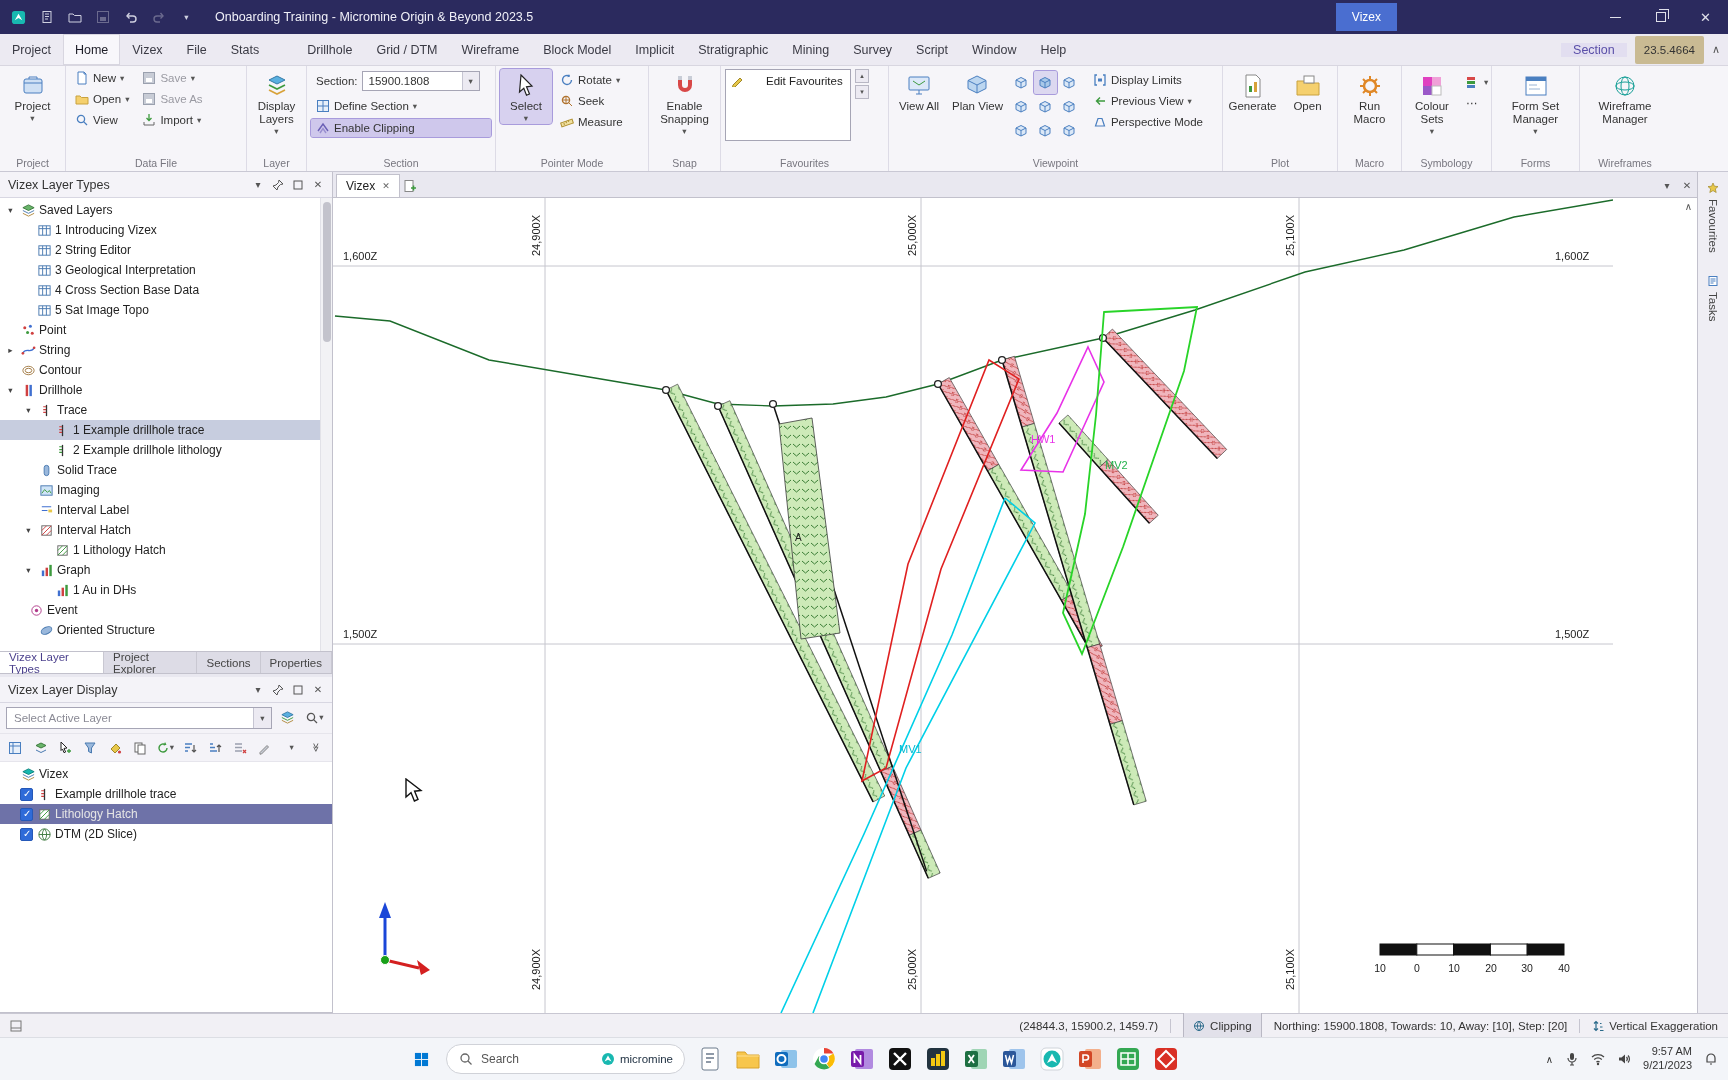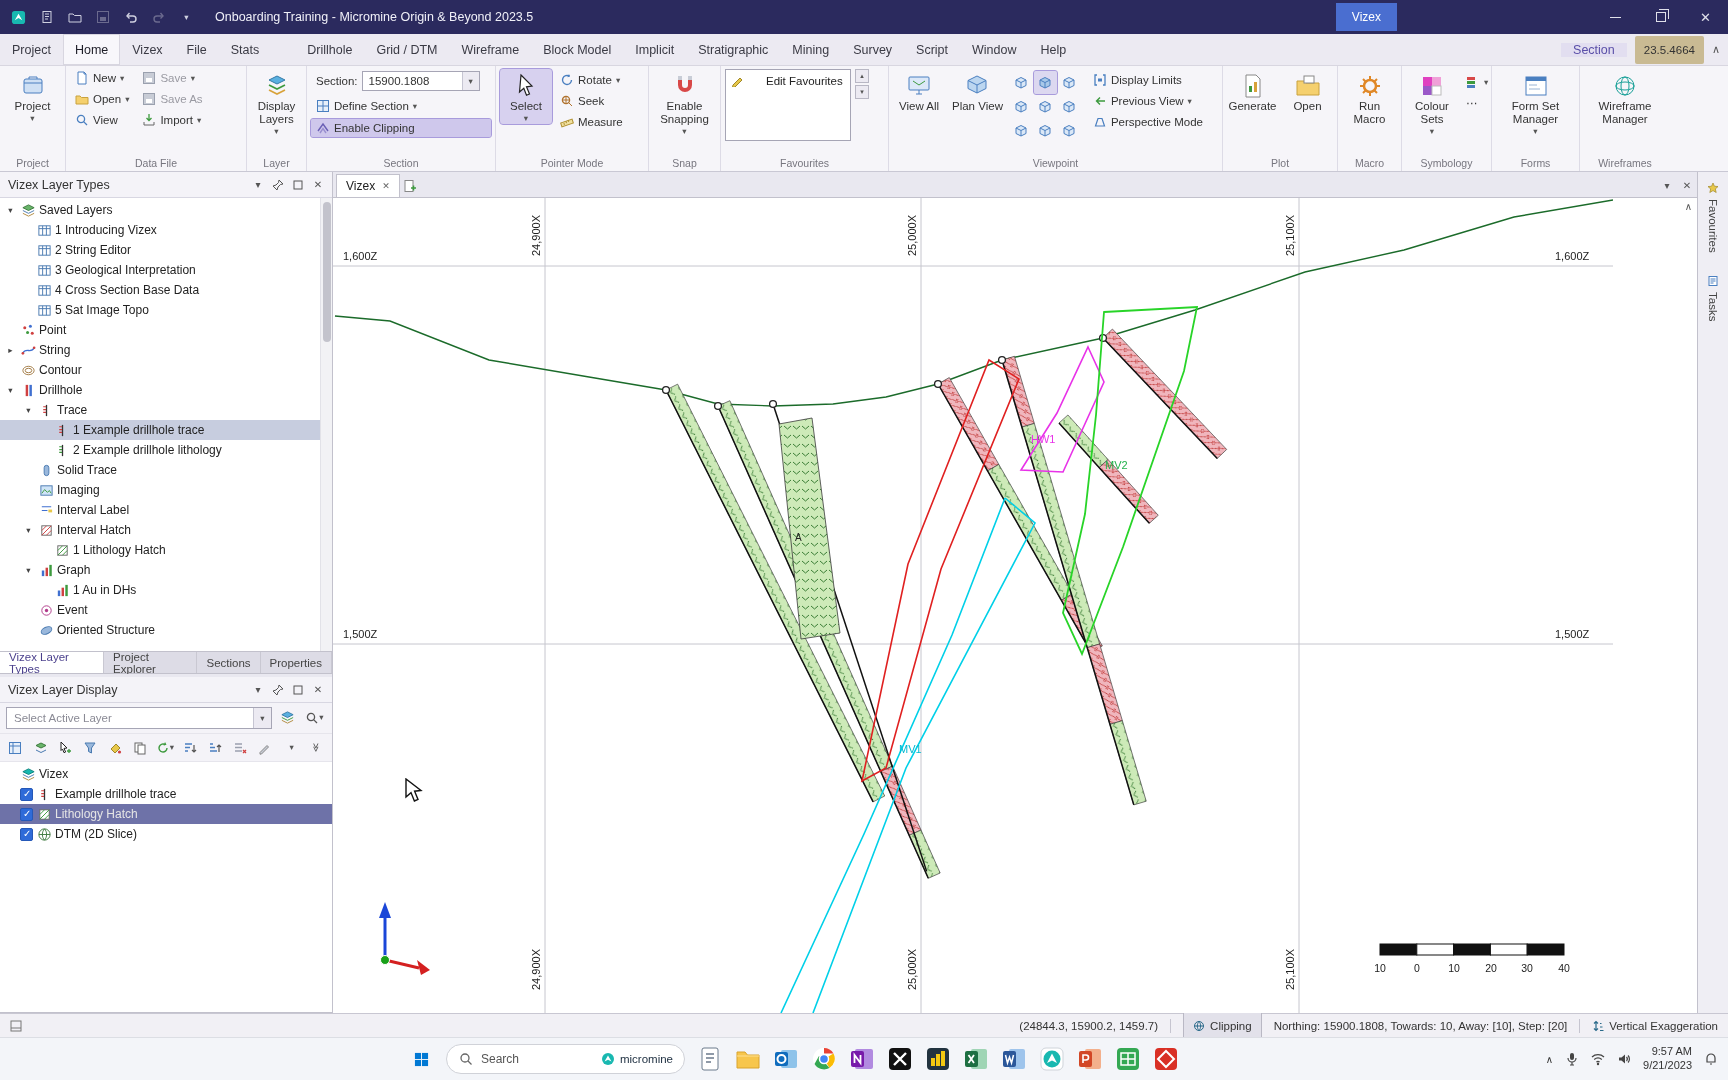--- a/index.html
+++ b/index.html
@@ -762,21 +762,21 @@
         <div class="trow" style="padding-left:54px">
             <span class="tic">
               <svg class="i16" viewBox="0 0 16 16">
                 <rect x="3" y="8" width="2.6" height="6" fill="#4070d0"></rect>
                 <rect x="7" y="5" width="2.6" height="9" fill="#d04040"></rect>
                 <rect x="11" y="2" width="2.6" height="12" fill="#3d9a3e"></rect>
               </svg>
             </span>
             <span>1 Au in DHs</span>
           </div>
-        <div class="trow" style="padding-left:22px">
+        <div class="trow" style="padding-left:12px">
             <span class="twist"></span>
             <span class="tic">
               <svg class="i16" viewBox="0 0 16 16">
                 <circle cx="8" cy="8" r="5" fill="none" stroke="#b03a8a"></circle>
                 <circle cx="8" cy="8" r="1.8" fill="#b03a8a"></circle>
               </svg>
             </span>
             <span>Event</span>
           </div>
         <div class="trow" style="padding-left:22px">

